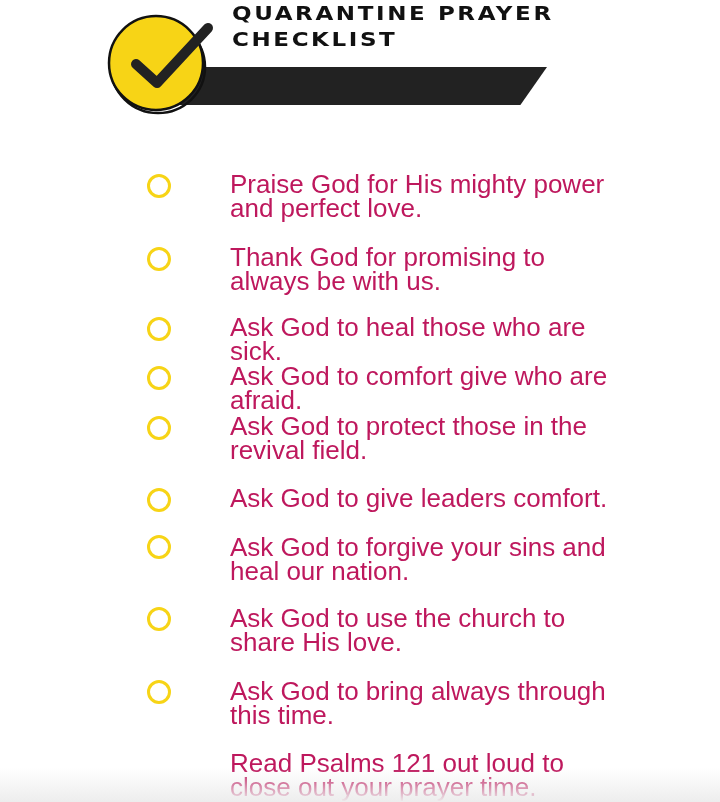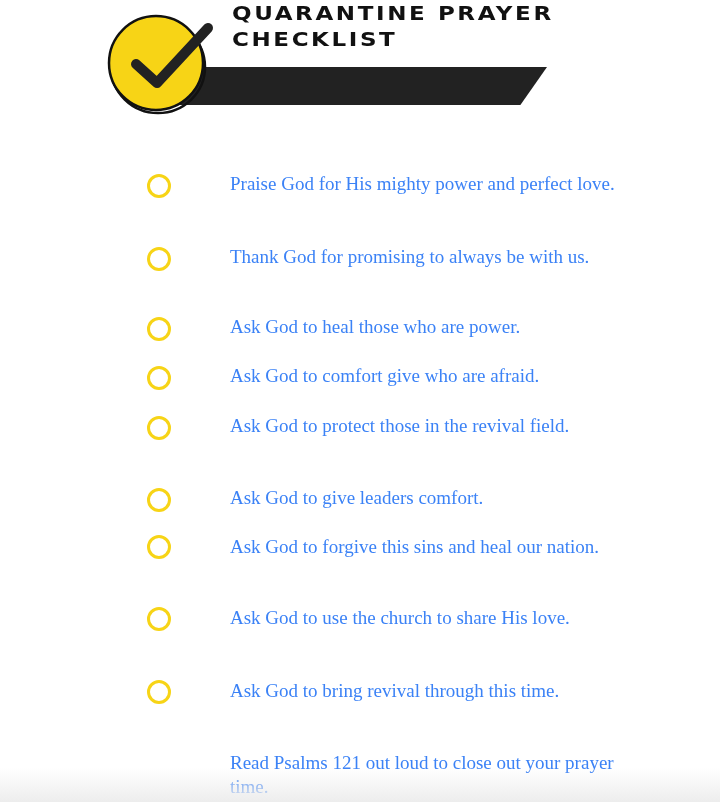--- a/index.html
+++ b/index.html
@@ -36,21 +36,21 @@
     }
     .list { position:absolute; left:0; top:0; width:720px; }
     .item { position:absolute; left:0; width:720px; }
     .check {
       position:absolute; left:147px; width:18px; height:18px;
       border:3px solid #F7D416; border-radius:50%; box-sizing:content-box;
       cursor:pointer;
     }
     .text {
       position:absolute; left:230px; width:390px;
-      font-size:19px; line-height:24px; color:#3b82f6;font-family:Liberation Serif, serif;
+      font-size:26px; line-height:24px; color:#be185d;
     }
   </style>
 </head>
 <body>
 
 <div class="header">
   <div class="bar"></div>
   <svg class="logo" viewBox="0 0 120 104" xmlns="http://www.w3.org/2000/svg">
     <ellipse cx="58" cy="55" rx="47" ry="46" fill="none" stroke="#111" stroke-width="2.5"></ellipse>
     <circle cx="56" cy="51" r="47" fill="#F7D416" stroke="#111" stroke-width="2.5"></circle>
@@ -66,44 +66,44 @@
   <div class="item" style="top:172px;">
     <div class="check" style="top:2px;"></div>
     <div class="text">Praise God for His mighty power and perfect love.</div>
   </div>
   <div class="item" style="top:245px;">
     <div class="check" style="top:2px;"></div>
     <div class="text">Thank God for promising to always be with us.</div>
   </div>
   <div class="item" style="top:315px;">
     <div class="check" style="top:2px;"></div>
-    <div class="text">Ask God to heal those who are power.</div>
+    <div class="text">Ask God to heal those who are sick.</div>
   </div>
   <div class="item" style="top:364px;">
     <div class="check" style="top:2px;"></div>
     <div class="text">Ask God to comfort give who are afraid.</div>
   </div>
   <div class="item" style="top:414px;">
     <div class="check" style="top:2px;"></div>
     <div class="text">Ask God to protect those in the revival field.</div>
   </div>
   <div class="item" style="top:486px;">
     <div class="check" style="top:2px;"></div>
     <div class="text">Ask God to give leaders comfort.</div>
   </div>
   <div class="item" style="top:535px;">
     <div class="check" style="top:0px;"></div>
-    <div class="text">Ask God to forgive this sins and heal our nation.</div>
+    <div class="text">Ask God to forgive your sins and heal our nation.</div>
   </div>
   <div class="item" style="top:606px;">
     <div class="check" style="top:1px;"></div>
     <div class="text">Ask God to use the church to share His love.</div>
   </div>
   <div class="item" style="top:679px;">
     <div class="check" style="top:1px;"></div>
-    <div class="text">Ask God to bring revival through this time.</div>
+    <div class="text">Ask God to bring always through this time.</div>
   </div>
   <div class="item" style="top:751px;">
     <div class="text">Read Psalms 121 out loud to close out your prayer time.</div>
   </div>
 </div>
 
 <div class="bottom-fade"></div>
 
 </body></html>

